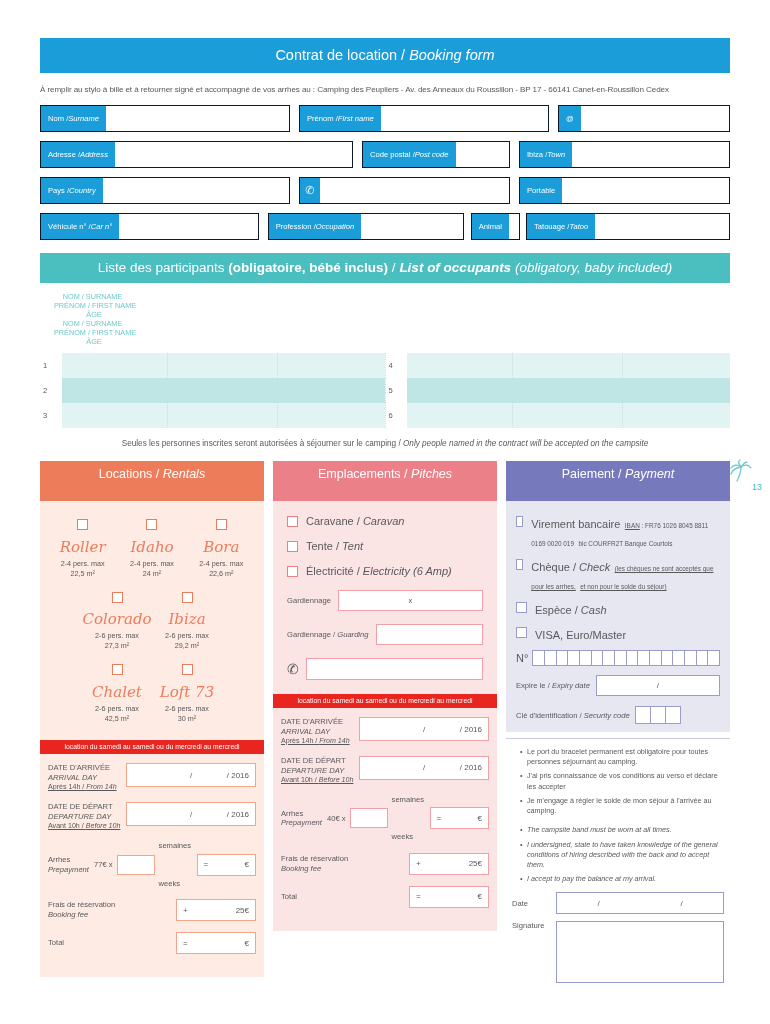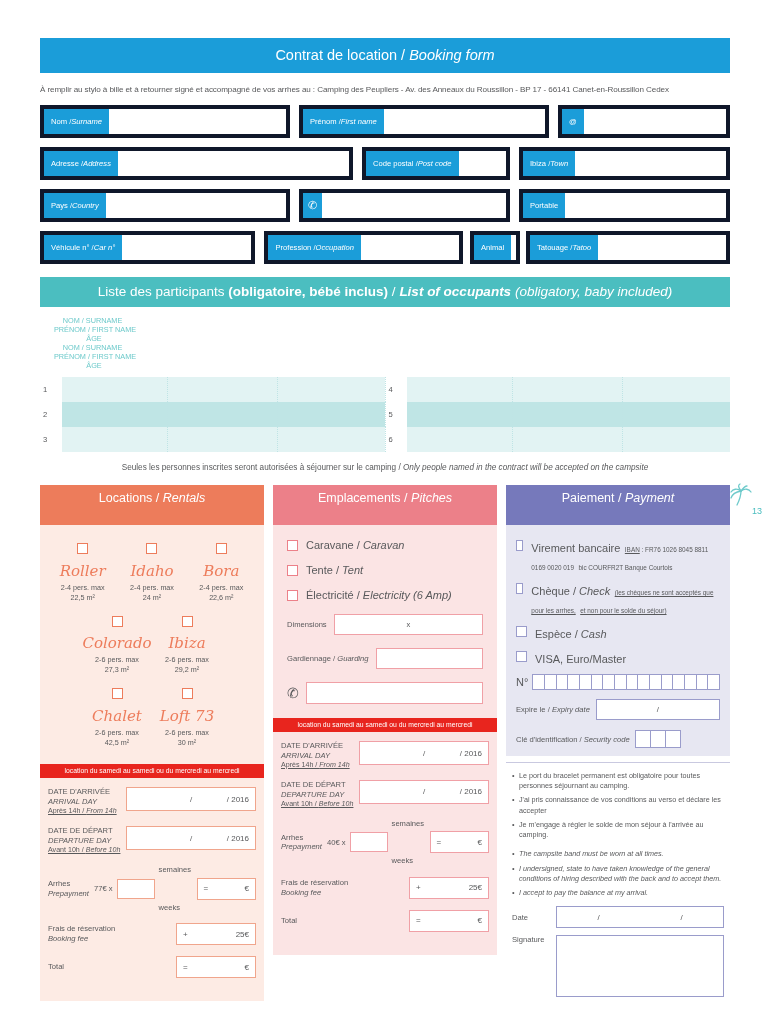--- a/index.html
+++ b/index.html
@@ -17,21 +17,21 @@
   .title-bar {
     background: #1B9DD9; color: #fff;
     text-align: center; padding: 9px 0 10px;
     font-size: 14.5px; margin-top: 38px;
   }
   .title-bar .it { font-style: italic; }
   .subline { font-size: 8.1px; margin: 12px 0 11px; color: #58595b; letter-spacing: -0.1px; }
 
   
   .frow { display: flex; margin-bottom: 9px; gap: 0; }
-  .fgroup { display: flex; border: 4px solid #0f172a; }
+  .fgroup { display: flex; border: 1px solid #0f172a; }
   .flabel {
     background: #1B9DD9; color: #fff;
     font-size: 7.6px; padding: 0 7px;
     display: flex; align-items: center; white-space: nowrap;
     min-height: 25px;
   }
   .flabel .it { font-style: italic; }
   .finput { background: #fff; min-height: 25px; }
   .spacer { flex: 0 0 auto; }
   .phone-glyph {
@@ -161,21 +161,21 @@
   .exprow .elab .it { font-style: italic; }
   .expbox { flex: 1; height: 21px; background: #fff; display: flex; align-items: center; justify-content: center; font-size: 8px; }
 
   .keyrow { display: flex; align-items: center; font-size: 7.6px; }
   .keyrow .klab { margin-right: 6px; white-space: nowrap; }
   .keyrow .klab .it { font-style: italic; }
   .kcells { display: flex; }
   .kcell { width: 16px; height: 18px; background: #fff; border: 1px solid #9A9CCB; margin-left: -1px; }
 
   .terms { padding: 8px 6px 0; border-top: 1px solid #c9c9e0; margin-top: 6px; }
-  .terms ul { list-style: none; }
+  .terms ul { list-style: none; margin-left: 8px; }
   .terms li { font-size: 7.2px; line-height: 1.42; margin-bottom: 4px; padding-left: 7px; position: relative; }
   .terms li::before { content: "•"; position: absolute; left: 0; }
   .terms li.en { font-style: italic; }
   .terms .gap { height: 5px; }
 
   .sigrow { display: flex; align-items: center; margin-top: 8px; }
   .sigrow .slab { width: 44px; font-size: 7.6px; }
   .sigbox { flex: 1; height: 22px; background: #fff; border: 1px solid #9A9CCB;
             display: flex; align-items: center; justify-content: space-around; font-size: 8px; }
   .sigrow2 { display: flex; margin-top: 7px; }
@@ -480,21 +480,21 @@
           </div>
           <div class="pline">
             <span class="chk chk-s"></span>
             <span class="lab"><span>Tente / </span><span class="it">Tent</span></span>
           </div>
           <div class="pline">
             <span class="chk chk-s"></span>
             <span class="lab"><span>Électricité / </span><span class="it">Electricity (6 Amp)</span></span>
           </div>
           <div class="pfield">
-            <span class="plab">Dimensions</span>
+            <span class="plab">Gardiennage</span>
             <span class="pbox b-s">x</span>
           </div>
           <div class="pfield">
             <span class="plab"><span>Gardiennage / </span><span class="it">Guarding</span></span>
             <span class="pbox b-s"></span>
           </div>
           <div class="pphone">
             <span class="g">✆</span>
             <span class="pbox b-s" style="height:22px;"></span>
           </div>

